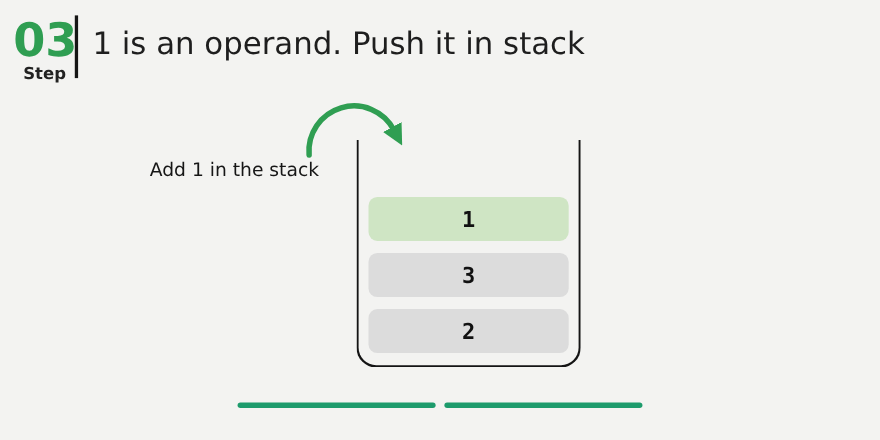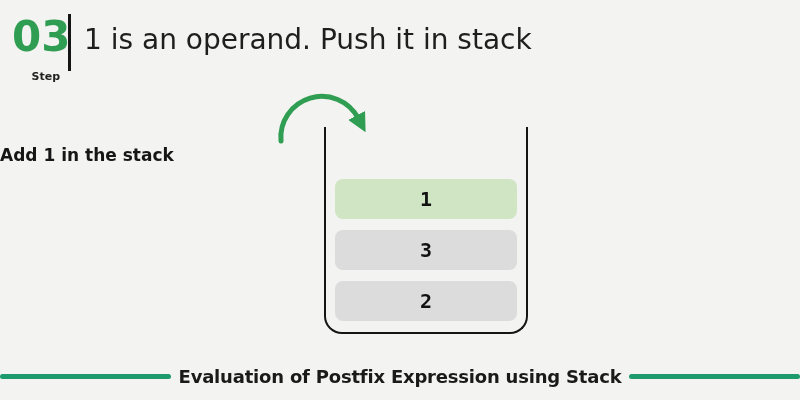--- a/index.html
+++ b/index.html
@@ -15,36 +15,37 @@
   
   .step-badge {
     position: absolute; left: 12px; top: 16px; width: 48px;
     text-align: right;
   }
   .step-number {
     font-size: 42px; line-height: 42px; font-weight: 700;
     color: var(--accent, #2f9e52); letter-spacing: 0px;
   }
   .step-label {
-    font-size: 11px; font-weight: 700; color: #222; margin-top: 12px;
+    font-size: 15px; font-weight: 700; color: #222; margin-top: 0px;
   }
   .header-divider {
     position: absolute; left: 68px; top: 14px;
     width: 3px; height: 57px; background: #151515;
   }
   .step-desc {
     position: absolute; left: 84px; top: 26px;
     font-size: 28px; line-height: 28px; color: #1e1e1e;
     white-space: nowrap;
   }
 
   
   .annotation {
     position: absolute; left: 0px; top: 145px; width: 290px;
-    font-size: 17px; font-weight: 700; color: #161616;
+    text-align: right;
+    font-size: 17px; font-weight: 400; color: #161616;
     white-space: nowrap;
   }
   .arrow-svg {
     position: absolute; left: 256px; top: 76px;
     width: 122px; height: 68px; overflow: visible;
   }
 
   
   .stack {
     position: absolute; left: 324px; top: 127px;
@@ -108,17 +109,16 @@
   </svg>
 
   <div class="stack">
     <div class="stack-item stack-item--new">1</div>
     <div class="stack-item">3</div>
     <div class="stack-item">2</div>
   </div>
 
   <div class="footer">
     <span class="footer-line"></span>
-    <span class="footer-title">Evaluation of Postfix Expression using Stack</span>
     <span class="footer-line"></span>
   </div>
 
 </div>
 
 </body></html>

